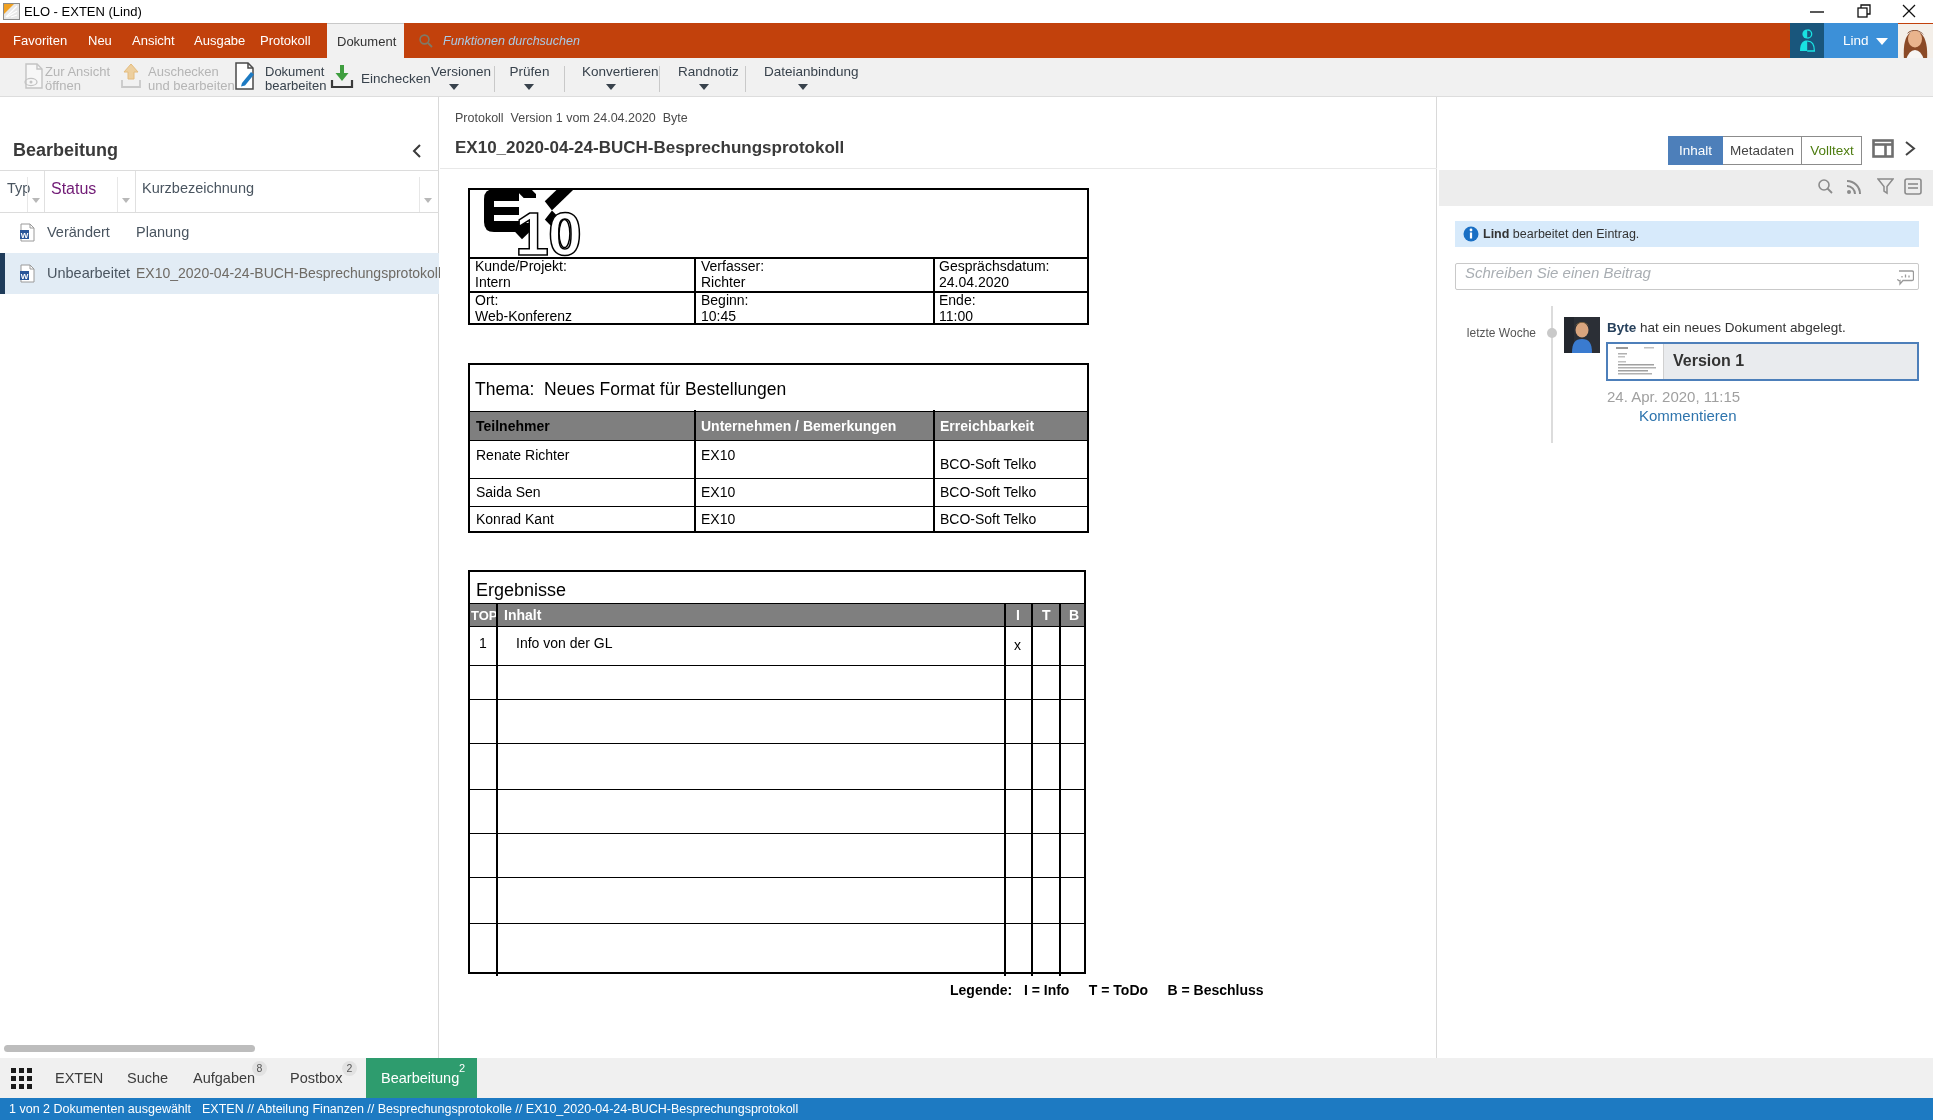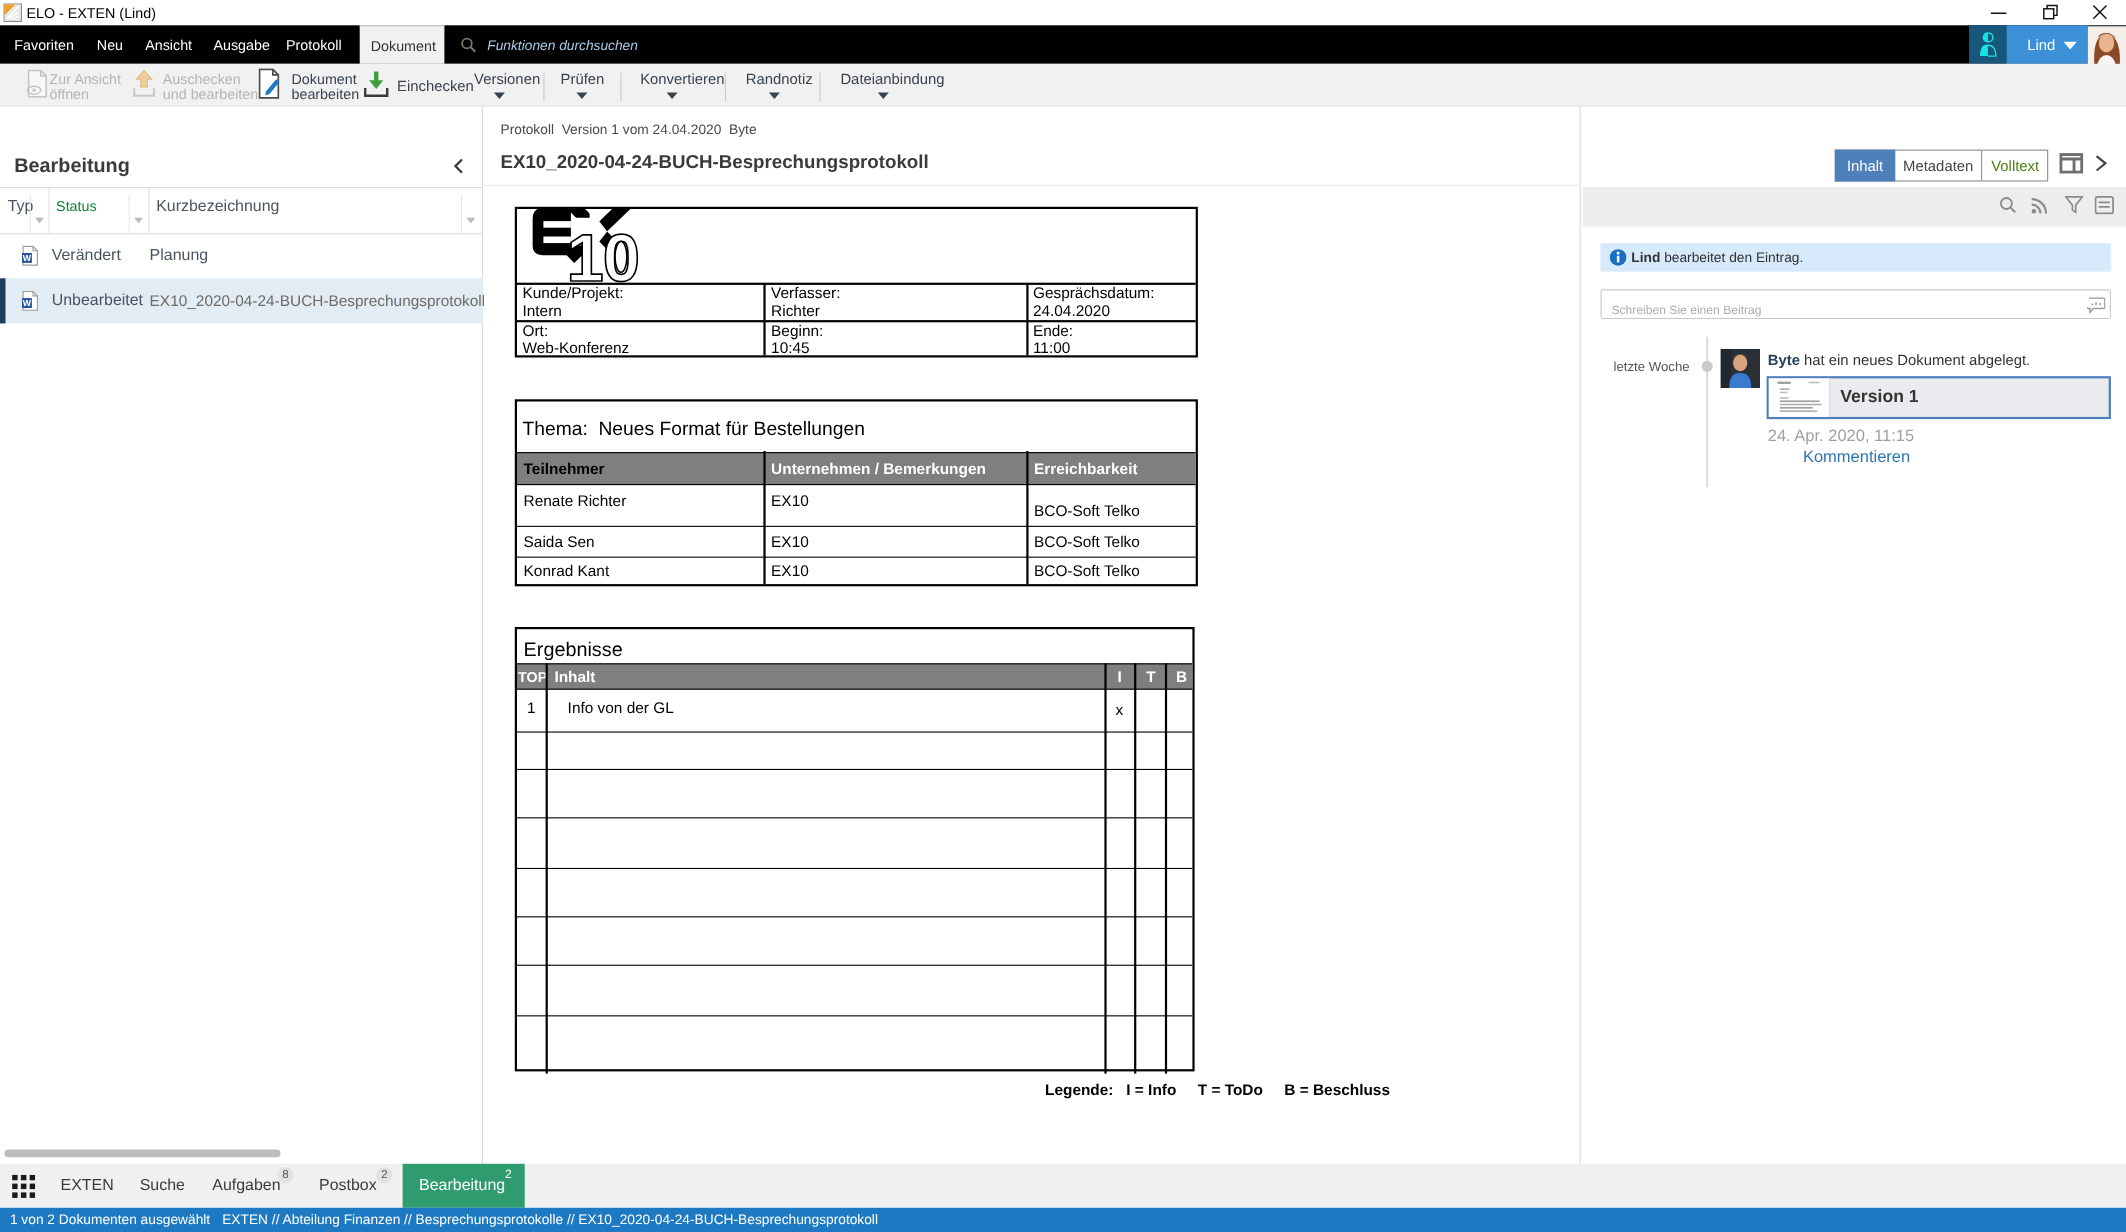--- a/index.html
+++ b/index.html
@@ -27,21 +27,21 @@
   <svg class="abs" style="left:1855px;top:3px;" width="18" height="17" viewBox="0 0 18 17">
     <rect x="3" y="5" width="9" height="9" fill="none" stroke="#111" stroke-width="1.3"></rect>
     <polyline points="6,5 6,2 15,2 15,11 12,11" fill="none" stroke="#111" stroke-width="1.3"></polyline>
   </svg>
   <svg class="abs" style="left:1901px;top:3px;" width="16" height="16" viewBox="0 0 16 16">
     <line x1="2" y1="2" x2="14" y2="14" stroke="#111" stroke-width="1.3"></line>
     <line x1="14" y1="2" x2="2" y2="14" stroke="#111" stroke-width="1.3"></line>
   </svg>
 </div>
 
-<div class="abs" style="left:0;top:23px;width:1933px;height:35px;background:#000000;">
+<div class="abs" style="left:0;top:23px;width:1933px;height:35px;background:#c2410c;">
   <div class="abs" style="top:0;left:0;width:100%;height:35px;color:#fff;font-size:13px;">
     <span class="abs" style="left:13px;top:10px;">Favoriten</span>
     <span class="abs" style="left:88px;top:10px;">Neu</span>
     <span class="abs" style="left:132px;top:10px;">Ansicht</span>
     <span class="abs" style="left:194px;top:10px;">Ausgabe</span>
     <span class="abs" style="left:260px;top:10px;">Protokoll</span>
   </div>
   <div class="abs" style="left:327px;top:0;width:77px;height:35px;background:#f1f1f1;border-top:1px solid #c8c8c8;">
     <span class="abs" style="left:10px;top:10px;color:#333;font-size:13px;">Dokument</span>
   </div>
@@ -133,21 +133,21 @@
 
 <div class="abs" style="left:0;top:97px;width:439px;height:961px;background:#fff;border-right:1px solid #d9d9d9;">
   <div class="abs" style="left:13px;top:43px;font-size:18px;font-weight:bold;color:#3a3a3a;">Bearbeitung</div>
   <svg class="abs" style="left:410px;top:46px;" width="14" height="16" viewBox="0 0 14 16">
     <polyline points="10,2 4,8 10,14" fill="none" stroke="#3a3a3a" stroke-width="2"></polyline>
   </svg>
   <div class="abs" style="left:0;top:73px;width:439px;height:1px;background:#dcdcdc;"></div>
 
   <div class="abs" style="left:0;top:74px;width:439px;height:41px;">
     <span class="abs" style="left:7px;top:9px;font-size:14.5px;color:#4a5560;">Typ</span>
-    <span class="abs" style="left:51px;top:9px;font-size:13px;color:#15803d;">Status</span>
+    <span class="abs" style="left:51px;top:9px;font-size:16px;color:#701a75;">Status</span>
     <span class="abs" style="left:142px;top:9px;font-size:14.5px;color:#4a5560;">Kurzbezeichnung</span>
     <div class="abs" style="left:27px;top:6px;width:1px;height:35px;background:#e7e7e7;"></div>
     <div class="abs" style="left:44px;top:0;width:1px;height:41px;background:#e0e0e0;"></div>
     <div class="abs" style="left:117px;top:6px;width:1px;height:35px;background:#e7e7e7;"></div>
     <div class="abs" style="left:135px;top:0;width:1px;height:41px;background:#e0e0e0;"></div>
     <div class="abs" style="left:419px;top:6px;width:1px;height:35px;background:#e7e7e7;"></div>
     <div class="abs" style="left:32px;top:27px;width:0;height:0;border-left:4.5px solid transparent;border-right:4.5px solid transparent;border-top:5px solid #b8b8b8;"></div>
     <div class="abs" style="left:122px;top:27px;width:0;height:0;border-left:4.5px solid transparent;border-right:4.5px solid transparent;border-top:5px solid #b8b8b8;"></div>
     <div class="abs" style="left:424px;top:27px;width:0;height:0;border-left:4.5px solid transparent;border-right:4.5px solid transparent;border-top:5px solid #b8b8b8;"></div>
   </div>
@@ -308,21 +308,21 @@
   <div class="abs" style="left:17px;top:124px;width:464px;height:26px;background:#d7eafb;">
     <svg class="abs" style="left:8px;top:5px;" width="16" height="16" viewBox="0 0 16 16">
       <circle cx="8" cy="8" r="7.5" fill="#1a6fc4"></circle>
       <rect x="6.9" y="6.5" width="2.2" height="6" fill="#fff"></rect>
       <circle cx="8" cy="4" r="1.4" fill="#fff"></circle>
     </svg>
     <span class="abs" style="left:28px;top:6px;font-size:12.5px;color:#333;"><b>Lind</b> bearbeitet den Eintrag.</span>
   </div>
 
   <div class="abs" style="left:17px;top:166px;width:464px;height:27px;background:#fff;border:1px solid #c9c9c9;border-radius:2px;">
-    <span class="abs" style="left:9px;top:12px;font-size:11px;color:#a9aeb3;">Schreiben Sie einen Beitrag</span>
+    <span class="abs" style="left:9px;top:0;font-size:15px;color:#a9aeb3;font-style:italic;">Schreiben Sie einen Beitrag</span>
     <svg class="abs" style="left:441px;top:5px;" width="17" height="17" viewBox="0 0 17 17">
       <path d="M2,2 L15,2 A1.5,1.5 0 0 1 16.5,3.5 L16.5,10 A1.5,1.5 0 0 1 15,11.5 L6,11.5 L3,15 L3,11.5 A1.5,1.5 0 0 1 0.8,10" fill="none" stroke="#9a9a9a" stroke-width="1.3"></path>
       <line x1="5" y1="7" x2="5" y2="8.5" stroke="#9a9a9a" stroke-width="1.3"></line>
       <line x1="8.5" y1="5.5" x2="8.5" y2="8.5" stroke="#9a9a9a" stroke-width="1.3"></line>
       <line x1="12" y1="6.5" x2="12" y2="8.5" stroke="#9a9a9a" stroke-width="1.3"></line>
     </svg>
   </div>
 
   <div class="abs" style="left:113px;top:209px;width:2px;height:137px;background:#dcdcdc;"></div>
   <div class="abs" style="left:109px;top:231px;width:10px;height:10px;border-radius:50%;background:#c9c9c9;"></div>

